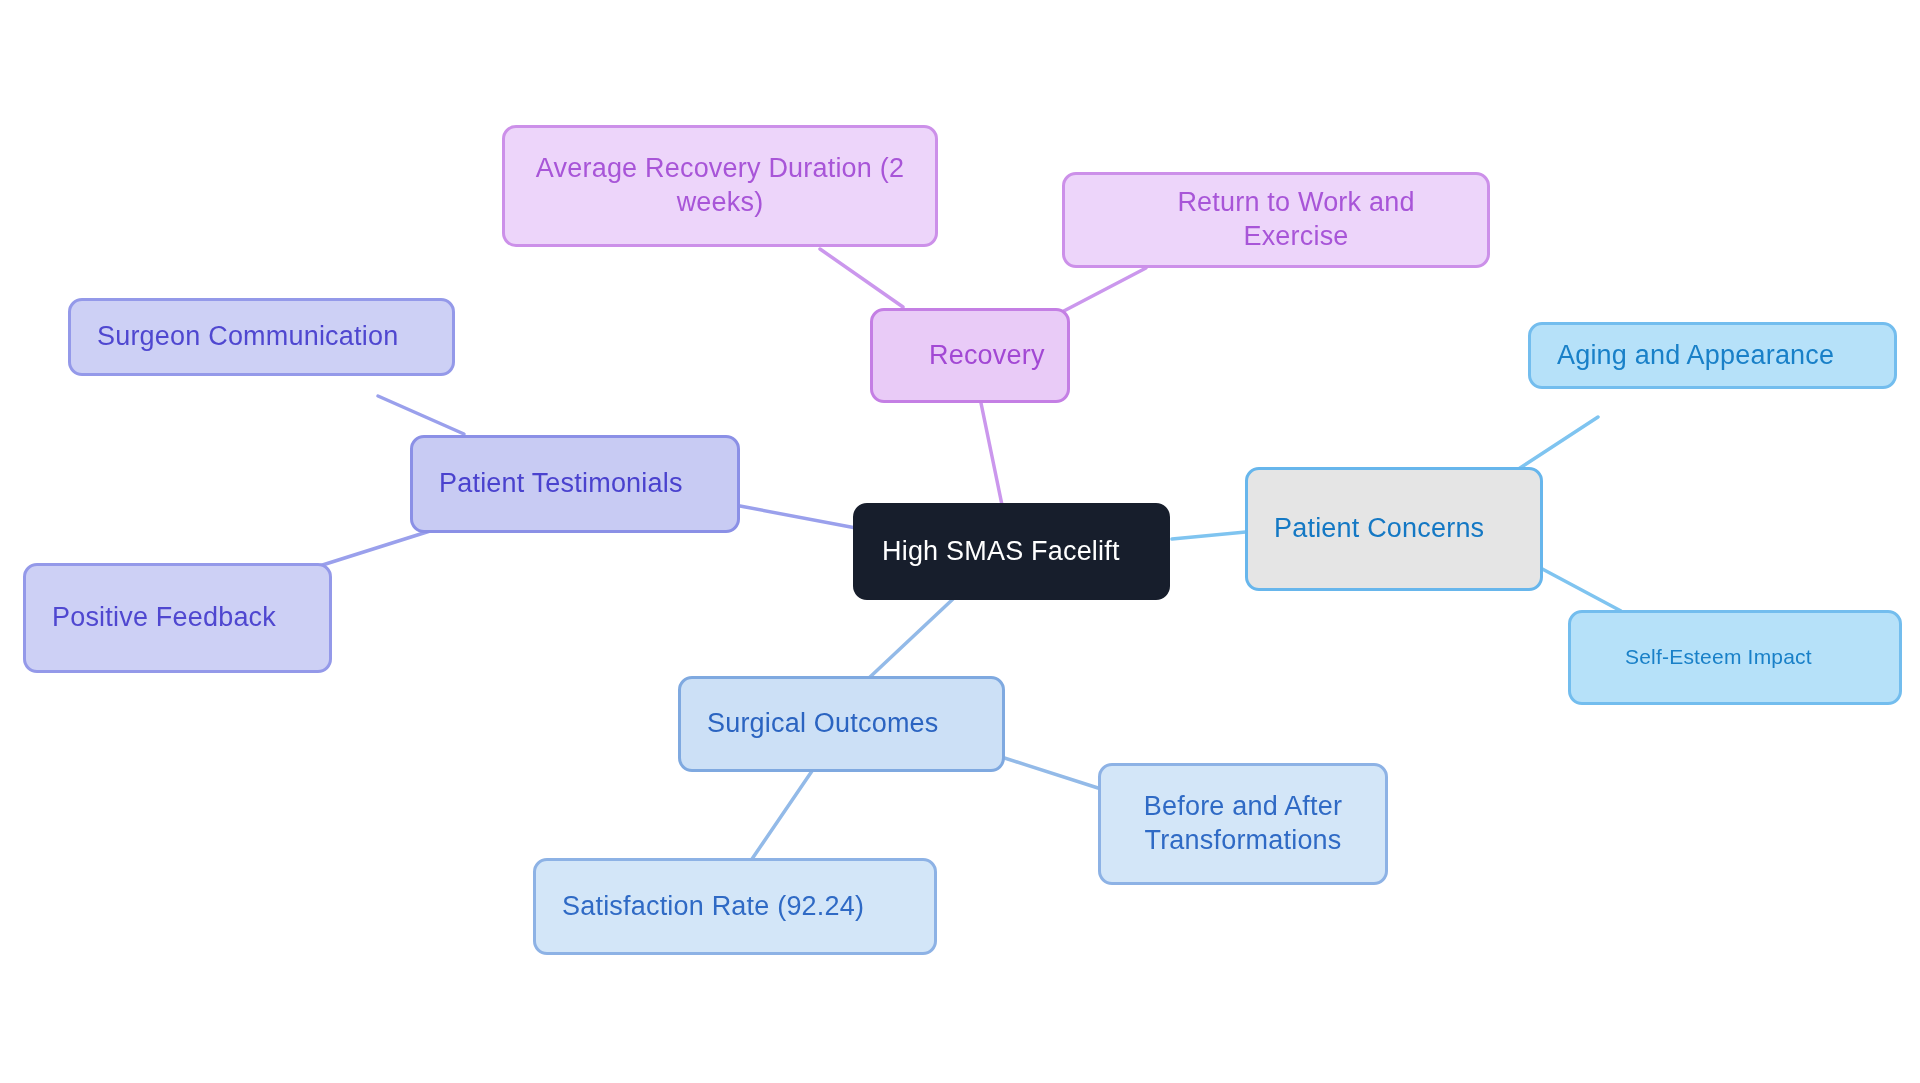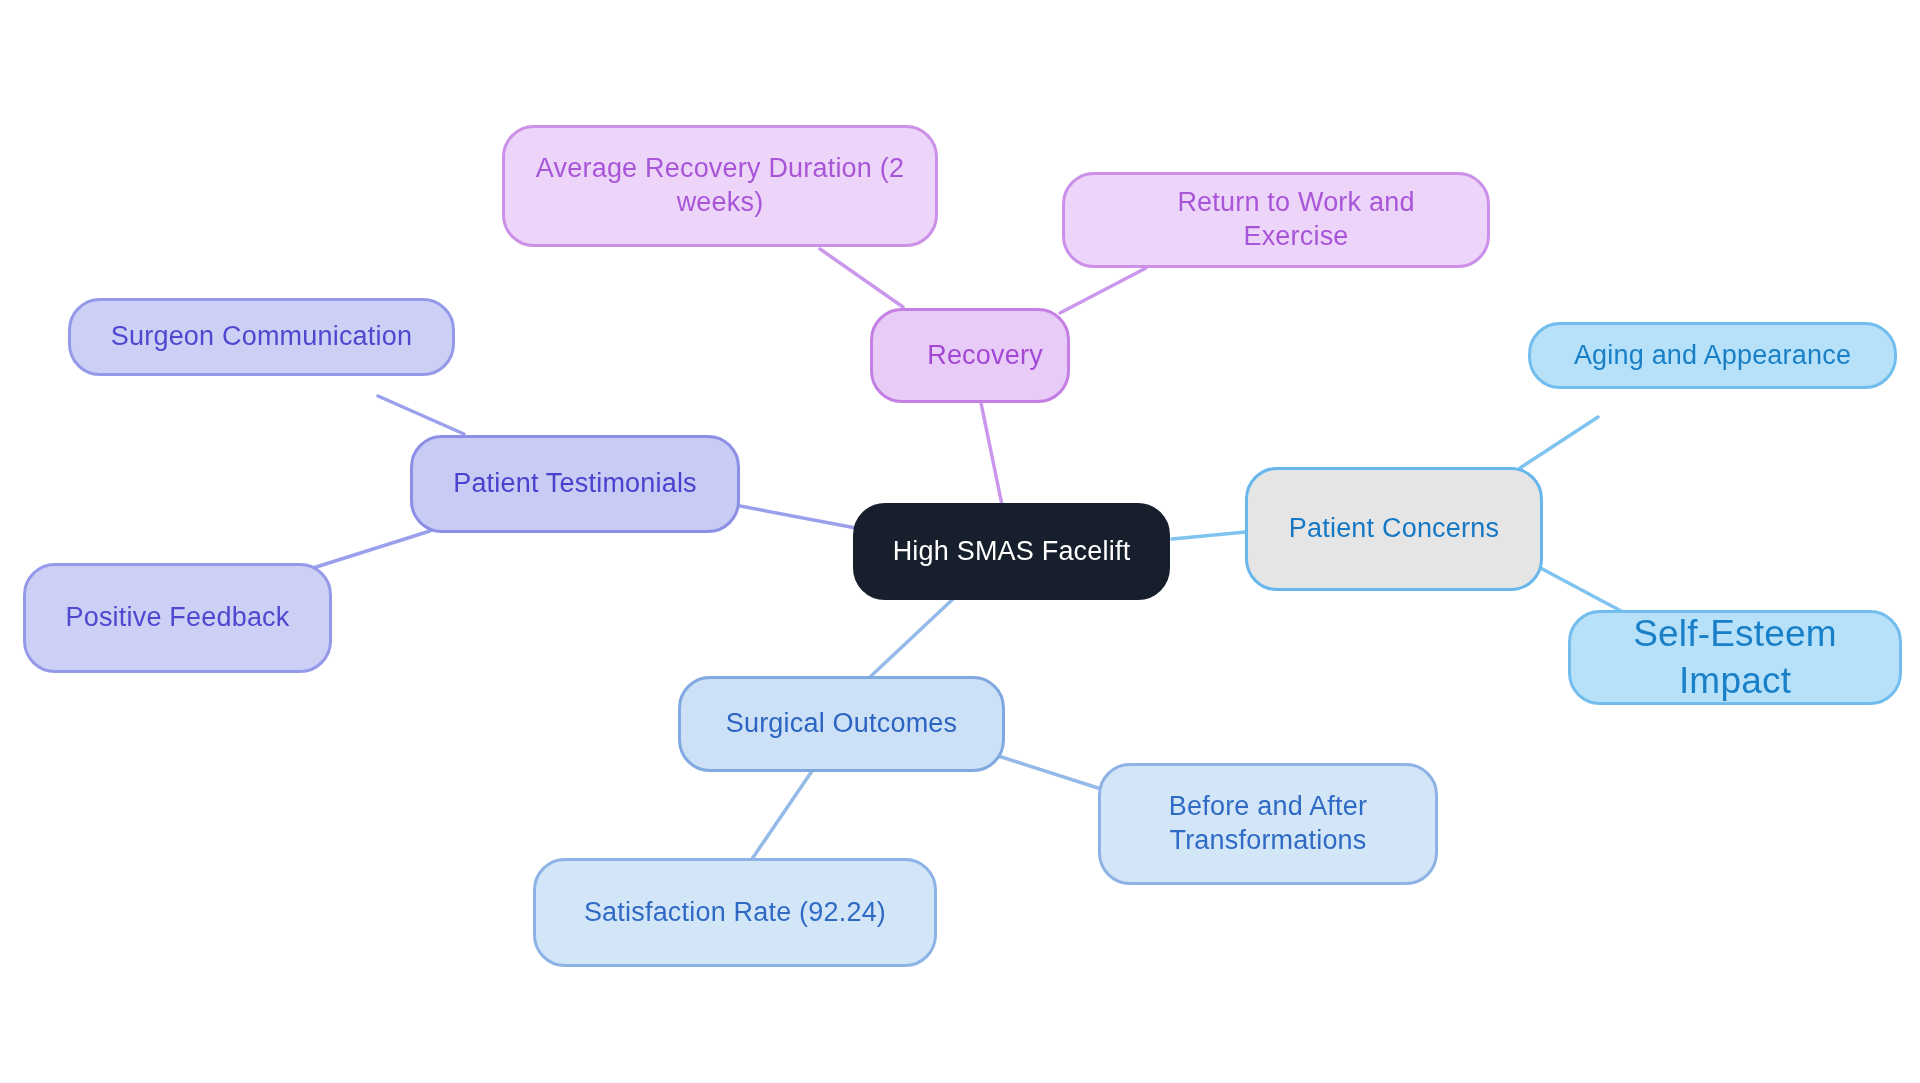--- a/index.html
+++ b/index.html
@@ -22,23 +22,23 @@
     left: 0; top: 0;
     width: 1920px;
     height: 1083px;
     pointer-events: none;
   }
   .node {
     position: absolute;
     box-sizing: border-box;
     display: flex;
     align-items: center;
-    justify-content: center;
+    justify-content: flex-start;
     text-align: center;
-    border-radius: 32px;
+    border-radius: 14px;
     border: 3px solid transparent;
     padding: 8px 26px;
     line-height: 1.25;
     letter-spacing: 0.2px;
     cursor: default;
     user-select: none;
   }
 </style>
 </head>
 <body>
@@ -80,25 +80,25 @@
       <div class="node" style="left: 23px; top: 563px; width: 309px; height: 110px; background: rgb(205, 208, 245); border-color: rgb(148, 153, 233);">
         <span style="color: rgb(79, 71, 208); font-size: 27px;">Positive Feedback</span>
       </div>
       <div class="node" style="left: 1245px; top: 467px; width: 298px; height: 124px; background: #e5e5e5; border-color: rgb(103, 182, 236);">
         <span style="color: rgb(20, 120, 196); font-size: 27px;">Patient Concerns</span>
       </div>
       <div class="node" style="left: 1528px; top: 322px; width: 369px; height: 67px; background: rgb(182, 225, 249); border-color: rgb(115, 189, 238);">
         <span style="color: rgb(25, 128, 200); font-size: 27px;">Aging and Appearance</span>
       </div>
       <div class="node" style="left: 1568px; top: 610px; width: 334px; height: 95px; background: rgb(182, 225, 249); border-color: rgb(115, 189, 238);">
-        <span style="color: rgb(25, 128, 200); font-size: 37px;">Self-Esteem Impact</span>
+        <span style="color: rgb(25, 128, 200); font-size: 21px; margin-left: 28px;">Self-Esteem Impact</span>
       </div>
       <div class="node" style="left: 678px; top: 676px; width: 327px; height: 96px; background: rgb(204, 224, 246); border-color: rgb(127, 169, 224);">
         <span style="color: rgb(43, 100, 193); font-size: 27px;">Surgical Outcomes</span>
       </div>
-      <div class="node" style="left: 533px; top: 858px; width: 404px; height: 109px; background: rgb(211, 230, 248); border-color: rgb(141, 178, 229);">
+      <div class="node" style="left: 533px; top: 858px; width: 404px; height: 97px; background: rgb(211, 230, 248); border-color: rgb(141, 178, 229);">
         <span style="color: rgb(47, 106, 197); font-size: 27px;">Satisfaction Rate (92.24)</span>
       </div>
-      <div class="node" style="left: 1098px; top: 763px; width: 340px; height: 122px; background: rgb(211, 230, 248); border-color: rgb(141, 178, 229);">
+      <div class="node" style="left: 1098px; top: 763px; width: 290px; height: 122px; background: rgb(211, 230, 248); border-color: rgb(141, 178, 229);">
         <span style="color: rgb(47, 106, 197); font-size: 27px;">Before and After Transformations</span>
       </div>
     </div>
 </div>
 
 </body></html>

